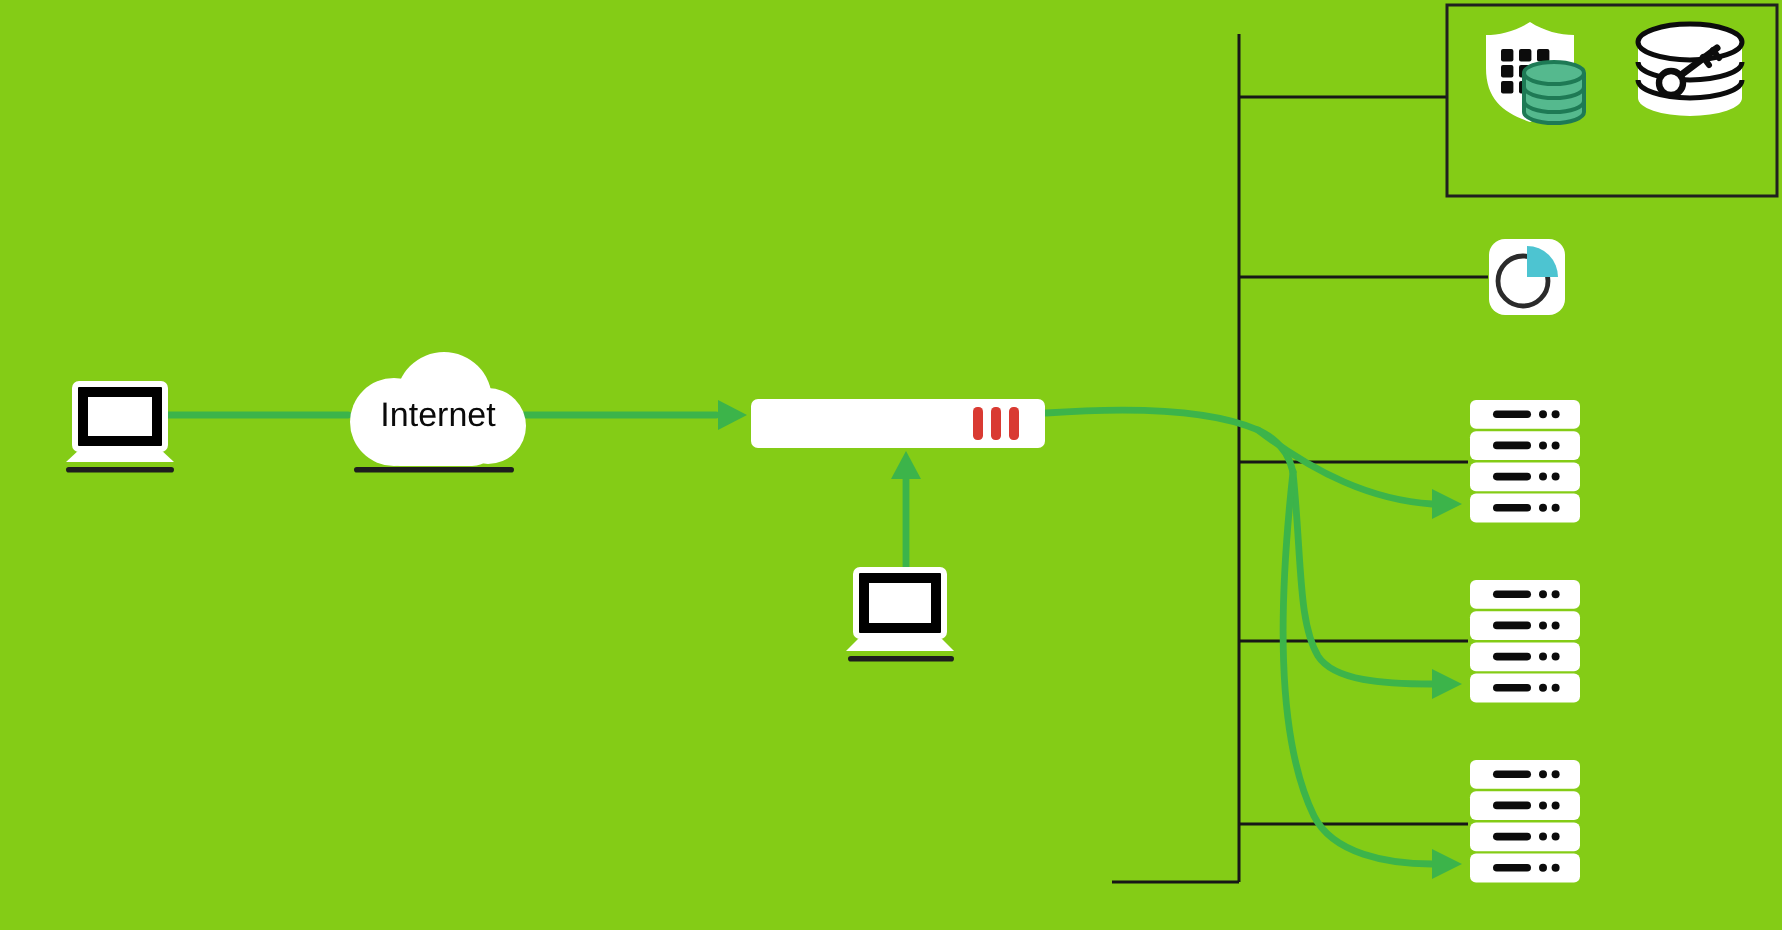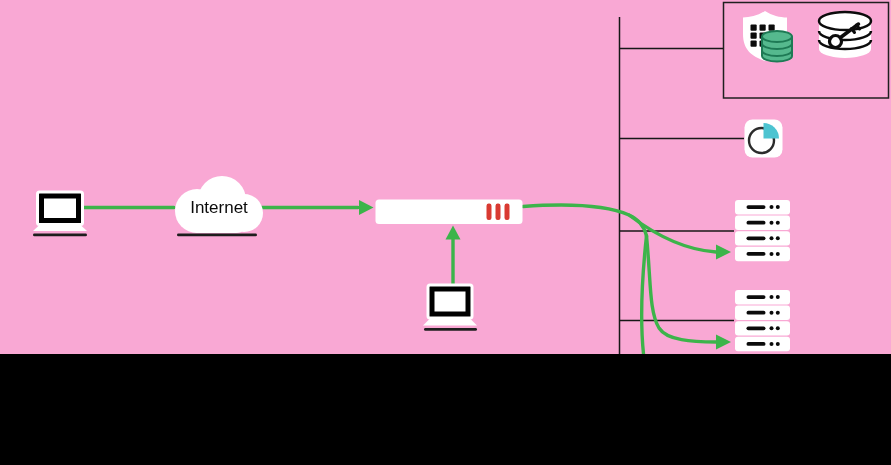--- a/index.html
+++ b/index.html
@@ -3,22 +3,22 @@
 <meta charset="utf-8">
 <style>
   html, body {
     margin: 0;
     padding: 0;
     background: #000;
   }
   .stage {
     position: relative;
     width: 891px;
-    height: 354px;
-    background: #f9a8d4;
+    height: 465px;
+    background: #84cc16;
     overflow: hidden;
     font-family: "Liberation Sans", sans-serif;
   }
   svg { display: block; }
   .internet-label {
     font-family: "Liberation Sans", sans-serif;
     font-size: 17px;
     fill: #0a0a0a;
   }
 </style>

